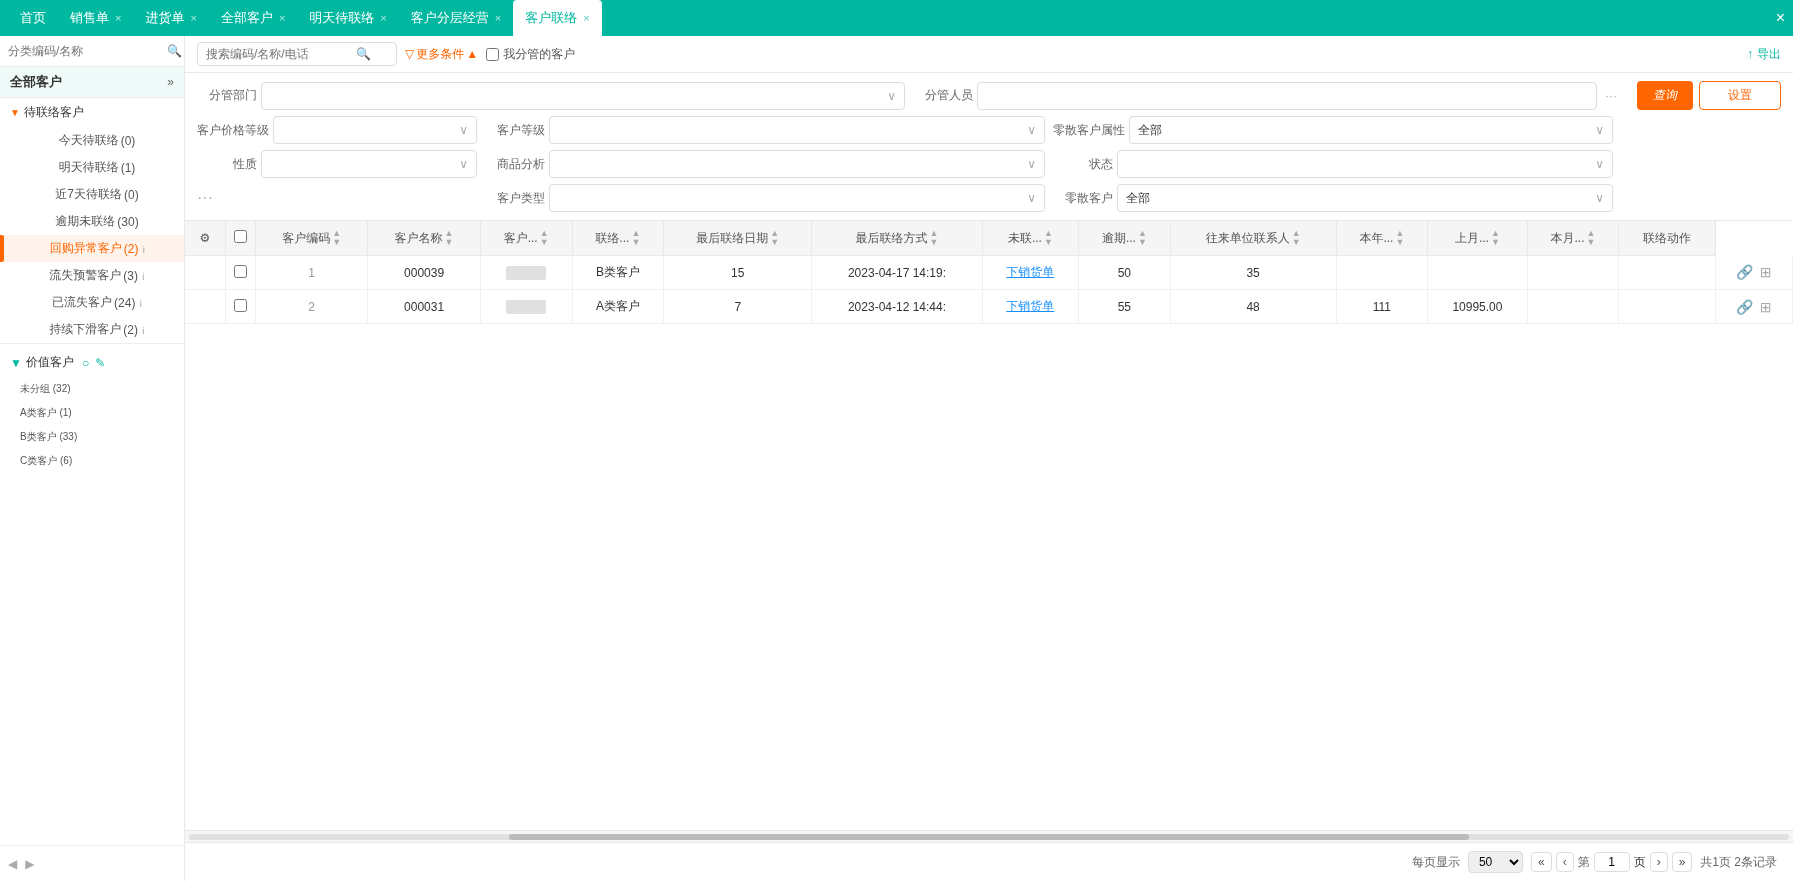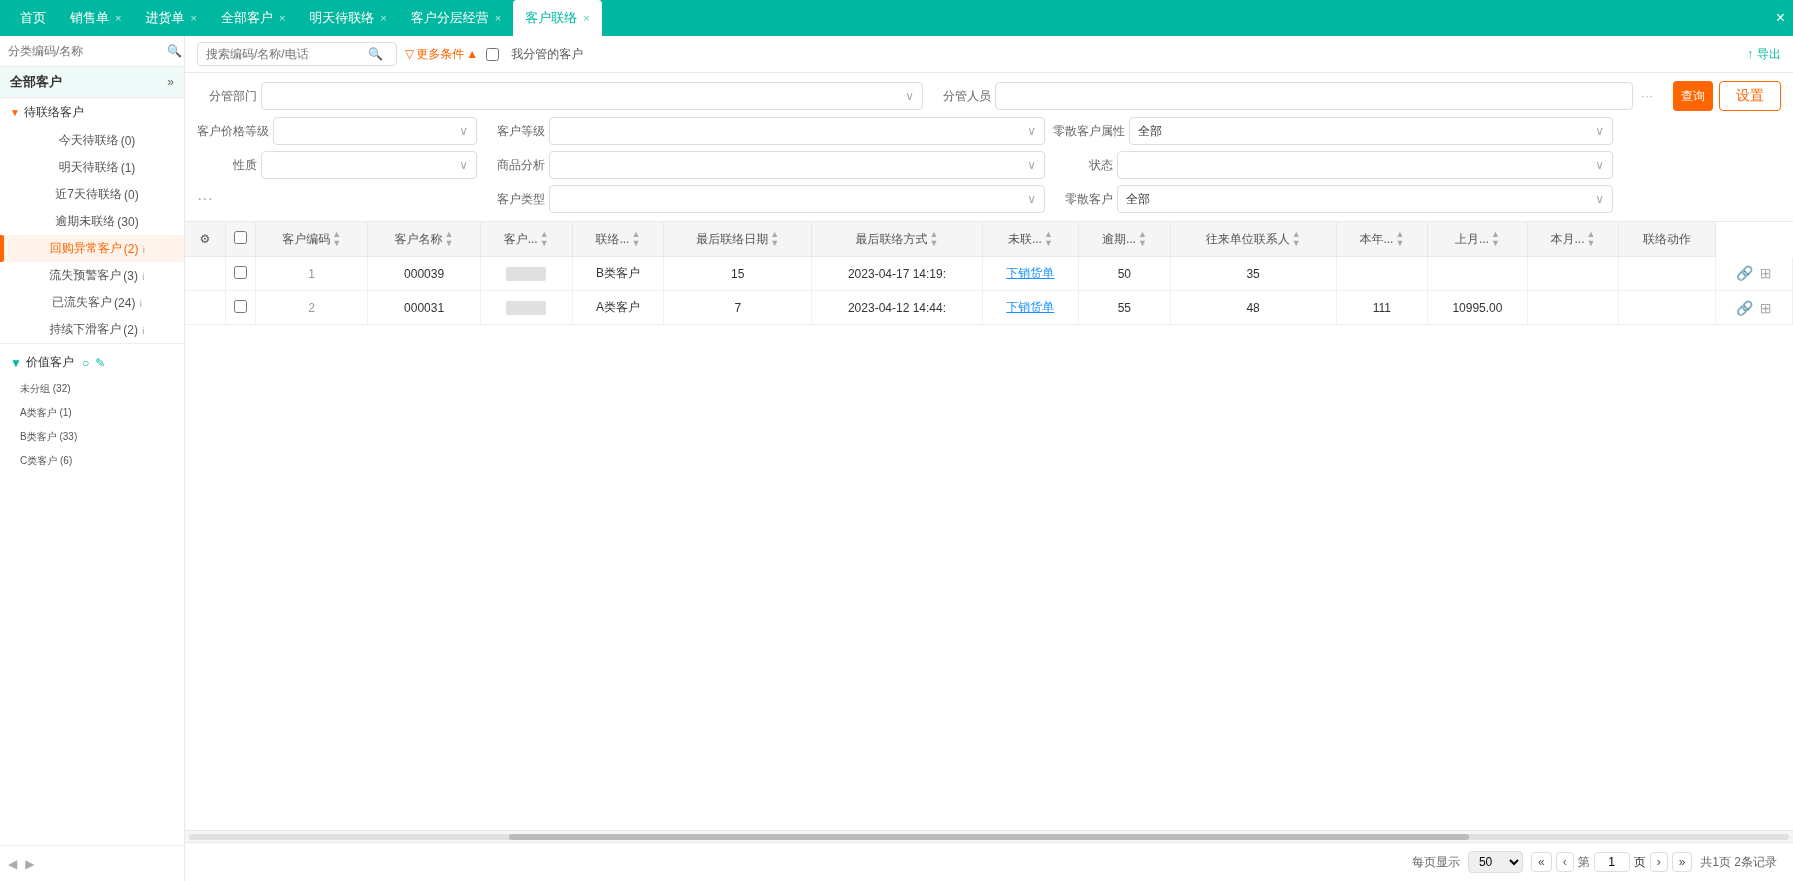--- a/index.html
+++ b/index.html
@@ -66,27 +66,27 @@
     
     .content { flex: 1; display: flex; flex-direction: column; overflow: hidden; background: #f5f5f5; }
 
     
     .toolbar {
       background: #fff; border-bottom: 1px solid #e8e8e8; padding: 6px 12px;
       display: flex; align-items: center; gap: 8px;
     }
     .toolbar-search {
       display: flex; align-items: center; border: 1px solid #ddd; border-radius: 4px;
-      padding: 4px 8px; gap: 12px; background: #fff; min-width: 200px;
+      padding: 4px 8px; gap: 0; background: #fff; min-width: 200px;
     }
     .toolbar-search input { border: none; outline: none; font-size: 12px; width: 150px; }
     .toolbar-more {
       display: flex; align-items: center; color: #f60; cursor: pointer; gap: 2px; font-size: 12px;
     }
-    .toolbar-checkbox { display: flex; align-items: center; gap: 12px; font-size: 12px; color: #555; cursor: pointer; }
+    .toolbar-checkbox { display: flex; align-items: center; gap: 4px; font-size: 12px; color: #555; cursor: pointer; }
     .toolbar-export {
       margin-left: auto; display: flex; align-items: center; gap: 4px;
       color: #00b8a0; cursor: pointer; font-size: 12px;
     }
 
     
     .filter-area {
       background: #fff; border-bottom: 1px solid #e8e8e8; padding: 8px 12px;
     }
     .filter-row { display: flex; align-items: center; gap: 8px; margin-bottom: 6px; }
@@ -101,25 +101,25 @@
       justify-content: space-between; cursor: pointer; min-height: 28px;
     }
     .filter-select .arrow { color: #aaa; }
     .filter-input {
       flex: 1; border: 1px solid #ddd; border-radius: 4px; padding: 4px 8px;
       font-size: 12px; min-height: 28px;
     }
     .filter-btn-group { display: flex; gap: 6px; margin-left: 8px; }
     .btn-query {
       background: #f60; color: #fff; border: none; border-radius: 4px;
-      padding: 5px 8px; font-size: 12px; cursor: pointer;
+      padding: 5px 16px; font-size: 12px; cursor: pointer; font-style: italic;
     }
     .btn-setting {
       background: #fff; color: #f60; border: 1px solid #f60; border-radius: 4px;
-      padding: 5px 16px; font-size: 14px; cursor: pointer;
+      padding: 5px 28px; font-size: 12px; cursor: pointer;
     }
 
     
     .table-area { flex: 1; overflow: auto; background: #fff; margin: 0; position: relative; }
     .data-table { width: 100%; border-collapse: collapse; min-width: 900px; }
     .data-table th {
       background: #f5f5f5; border-bottom: 1px solid #e8e8e8; border-right: 1px solid #e8e8e8;
       padding: 8px 8px; font-size: 12px; color: #555; font-weight: normal;
       white-space: nowrap; text-align: center; position: sticky; top: 0; z-index: 1;
     }

